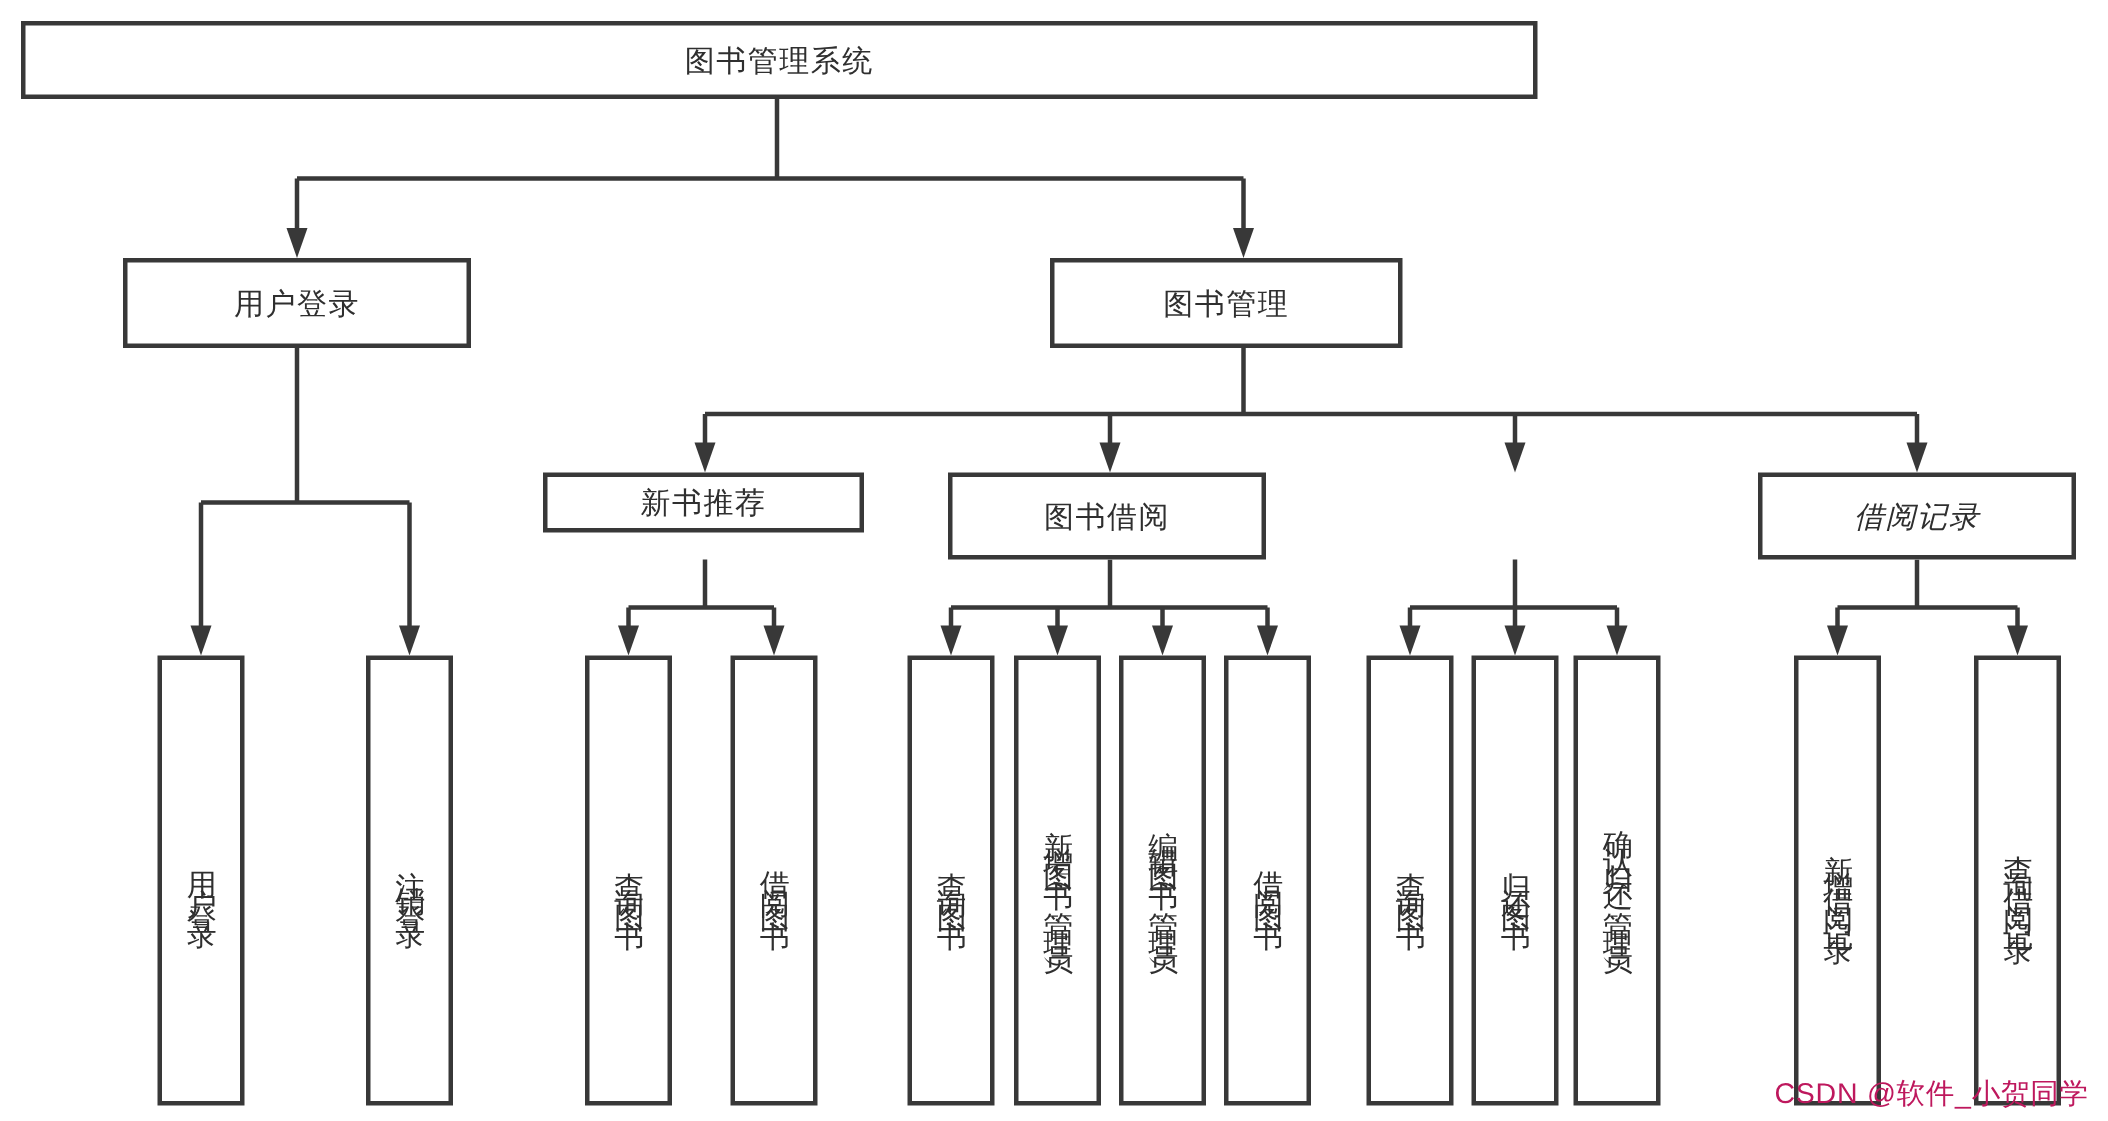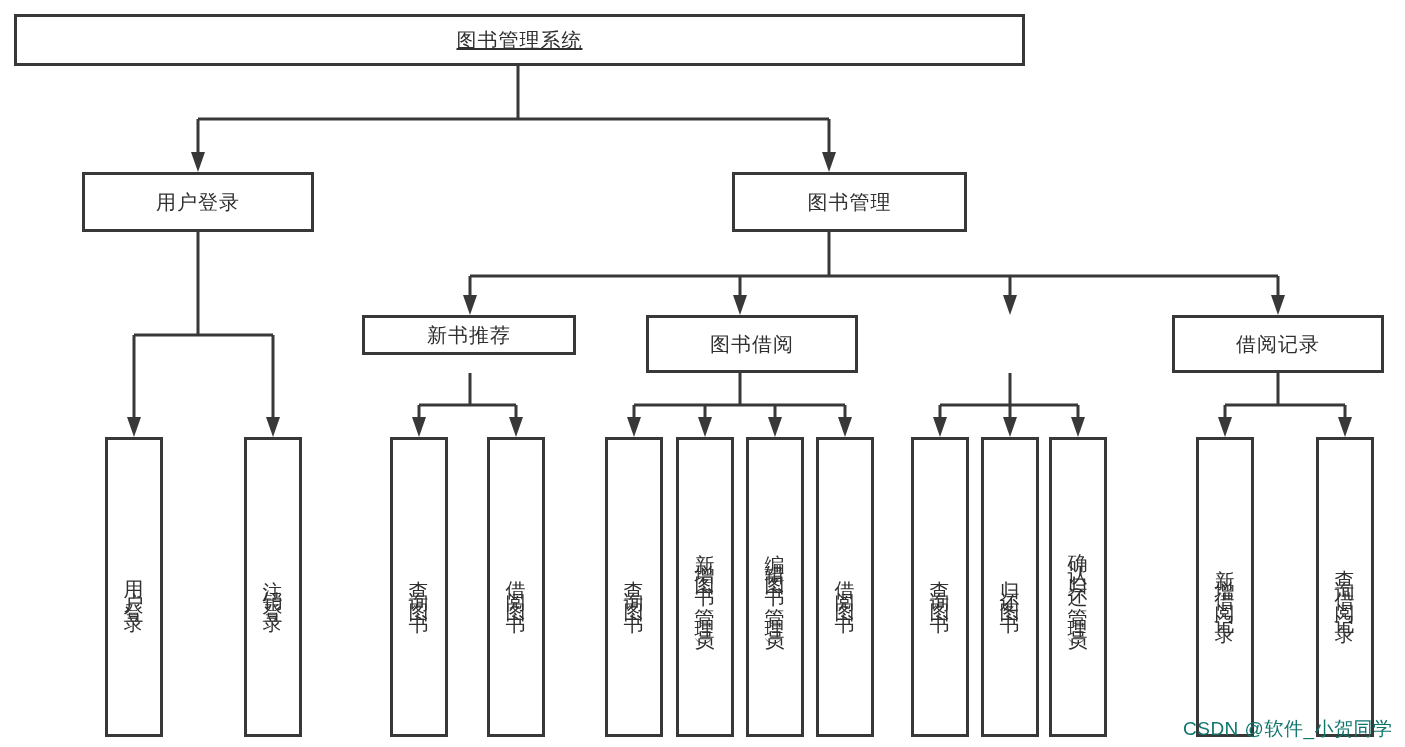--- a/index.html
+++ b/index.html
@@ -31,50 +31,50 @@
     z-index: 2;
   }
   .box .vlabel {
     writing-mode: vertical-rl;
     text-orientation: mixed;
     letter-spacing: 11px;
     line-height: 1;
     white-space: nowrap;
   }
   
-  .n-root   { left: 14px;   top: 14px;  width: 1011px; height: 52px; text-decoration: underline; }
+  .n-root   { left: 14px;   top: 14px;  width: 1011px; height: 52px; }
   
   .n-login  { left: 82px;   top: 172px; width: 232px;  height: 60px; }
-  .n-mgmt   { left: 732px;  top: 172px; width: 235px;  height: 60px; }
+  .n-mgmt   { left: 700px;  top: 172px; width: 235px;  height: 60px; }
   
   .n-rec    { left: 362px;  top: 315px; width: 214px;  height: 40px; }
-  .n-borrow { left: 632px;  top: 315px; width: 212px;  height: 58px; margin-left: 14px; }
+  .n-borrow { left: 632px;  top: 315px; width: 212px;  height: 58px; }
   .n-cur    { left: 903px;  top: 315px; width: 213px;  height: 58px; }
-  .n-histo  { left: 1172px; top: 315px; width: 212px;  height: 58px; }
+  .n-histo  { left: 1172px; top: 315px; width: 212px;  height: 58px; font-style: italic; }
   
   .leaf { top: 437px; width: 58px; height: 300px; }
   .l-0  { left: 105px; }
   .l-1  { left: 244px; }
   .l-2  { left: 390px; }
   .l-3  { left: 487px; }
   .l-4  { left: 605px; }
   .l-5  { left: 676px; }
   .l-6  { left: 746px; }
   .l-7  { left: 816px; }
   .l-8  { left: 911px; }
   .l-9  { left: 981px; }
   .l-10 { left: 1049px; }
   .l-11 { left: 1196px; }
   .l-12 { left: 1316px; }
   .watermark {
     position: absolute;
     left: 1183px;
     top: 716px;
     font-size: 19px;
-    color: #0f766e;
+    color: #be185d;
     letter-spacing: 0.5px;
     z-index: 5;
     white-space: nowrap;
   }
 </style>
 </head>
 <body>
 
 <div class="canvas">
 

